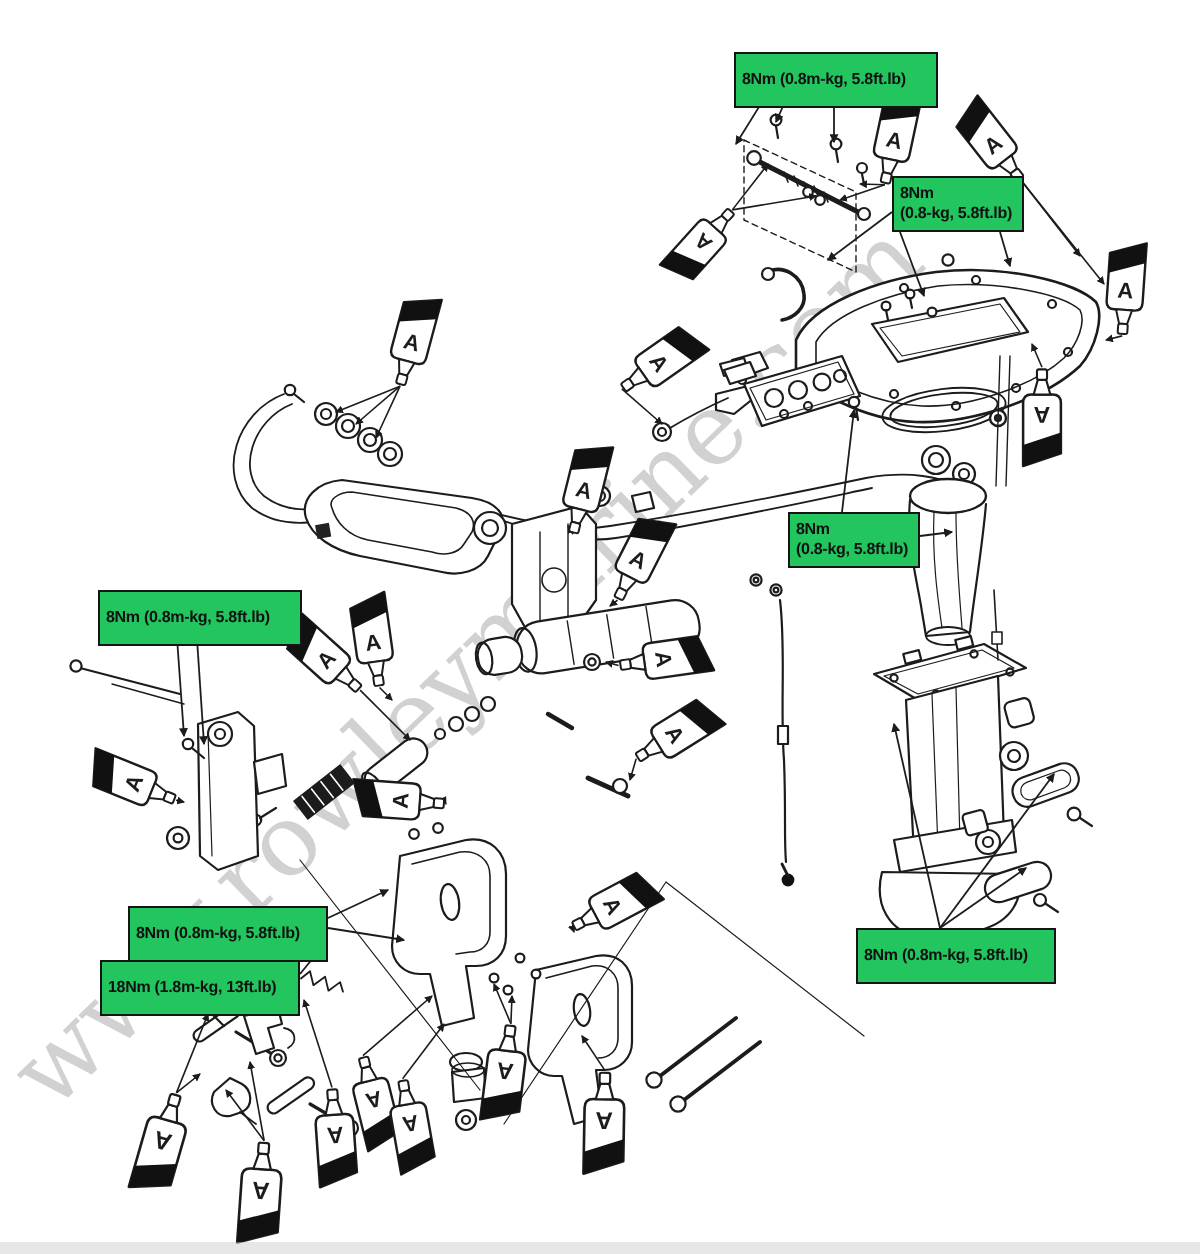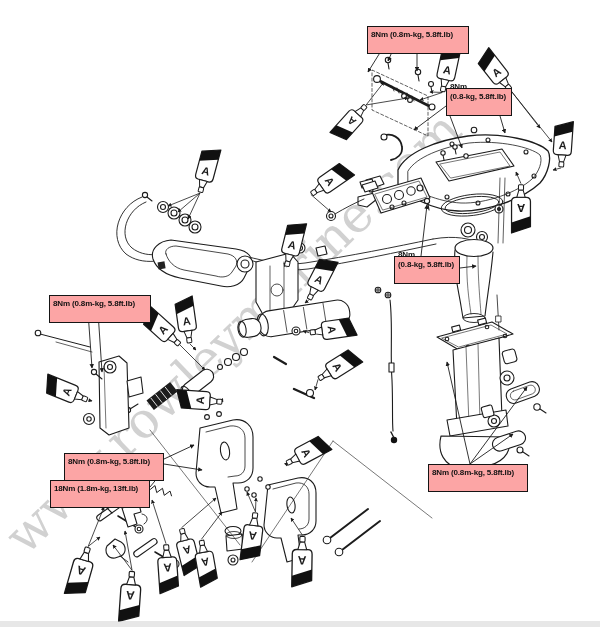--- a/index.html
+++ b/index.html
@@ -1,22 +1,22 @@
 <!DOCTYPE html>
 <html><head>
 <meta charset="utf-8">
 <style>
   html,body{margin:0;padding:0;background:#fff;}
   #stage{position:relative;width:600px;height:627px;background:#fff;overflow:hidden;
          font-family:"Liberation Sans",sans-serif;}
   #art{position:absolute;left:0;top:0;}
-  .callout{position:absolute;box-sizing:border-box;border:1.4px solid #151515;background:#fca5a5;
+  .callout{position:absolute;box-sizing:border-box;border:1.4px solid #151515;background:#22c55e;
            color:#111;font-family:"Liberation Sans",sans-serif;font-weight:bold;
            font-size:8px;letter-spacing:-0.15px;display:flex;flex-direction:column;
-           justify-content:flex-end;padding:13px 3px;white-space:nowrap;z-index:5;}
+           justify-content:center;padding:13px 3px;white-space:nowrap;z-index:5;}
   .callout div{line-height:1.25;}
   svg text.tubeA{font-family:"Liberation Sans",sans-serif;font-weight:bold;}
   svg text#wm{font-family:"DejaVu Serif",serif;}
 </style>
 </head>
 <body>
 
 <div id="stage">
 <svg id="art" width="600" height="627" viewBox="0 0 600 627">
   <defs>

